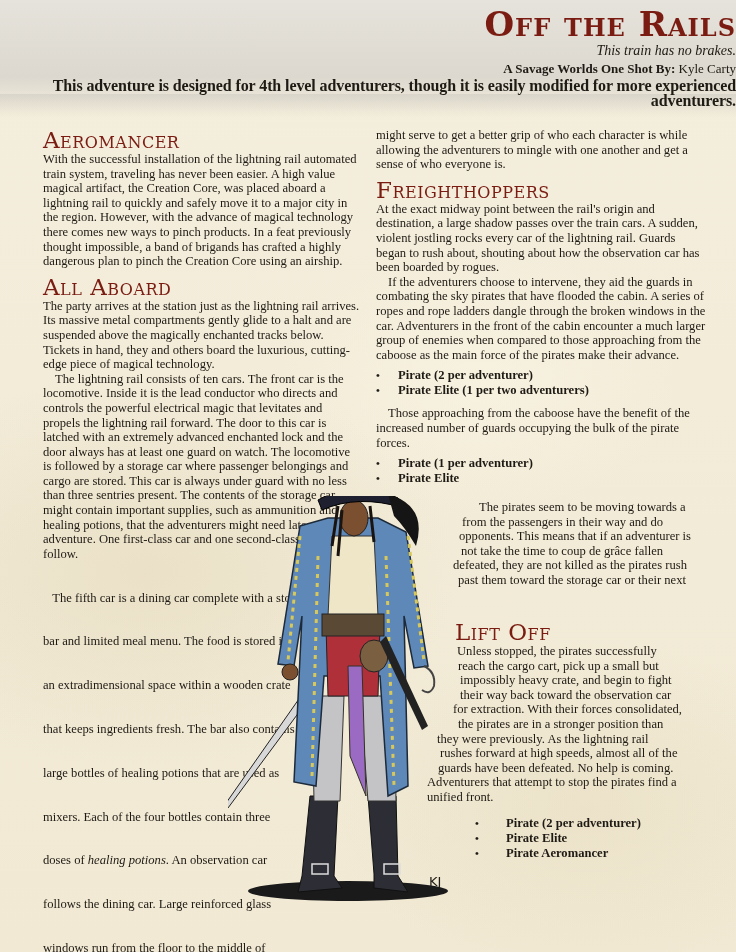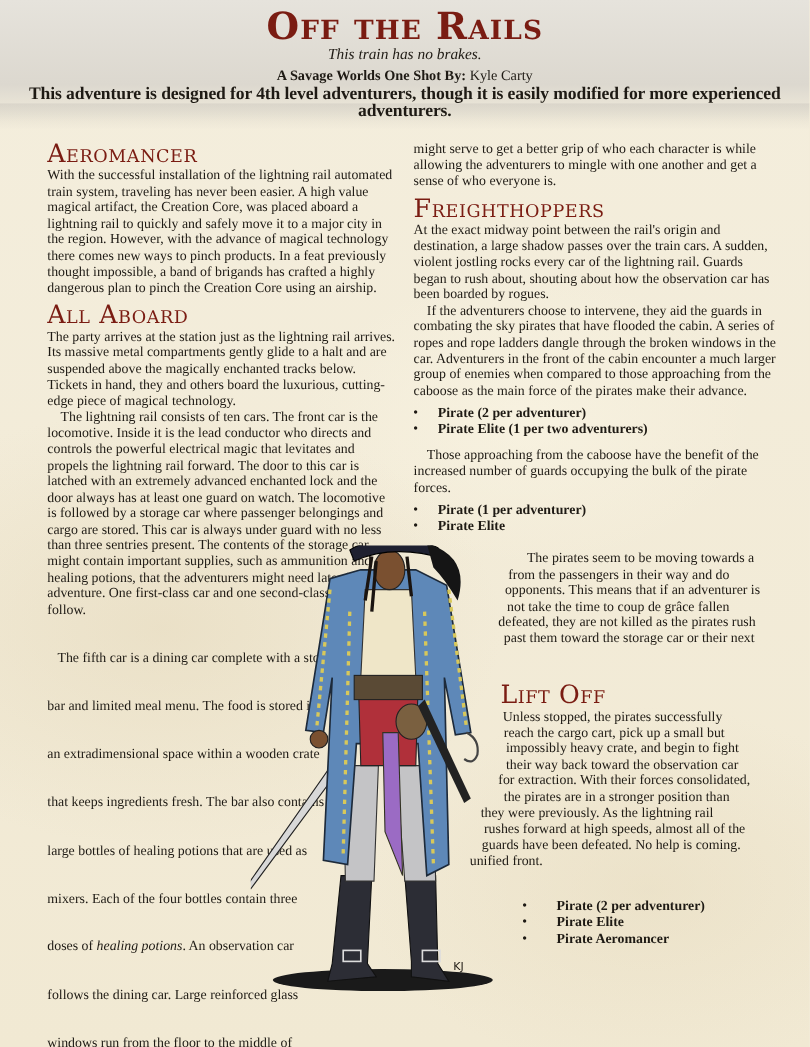--- a/index.html
+++ b/index.html
@@ -18,21 +18,21 @@
       linear-gradient(180deg, #f4eedd 0%, #f1e9d3 100%);
   }
   .header-band {
     position: absolute; left: 0; top: 0; width: 736px; height: 110px;
     background: linear-gradient(180deg, #e6e3dc 0%, #dcd8cf 70%, rgba(220,215,205,0.0) 100%);
   }
   .header-band::after {
     content: ""; position: absolute; left: 0; right: 0; bottom: -8px; height: 24px;
     background: linear-gradient(180deg, rgba(200,196,188,0.45), rgba(243,236,217,0));
   }
-  .header { position: absolute; left: 0; top: 6px; width: 736px; text-align: center; }
+  .header { position: absolute; left: 0; top: 6px; width: 736px; text-align: right; }
   .title {
     font-family: "DejaVu Serif", serif; font-variant: small-caps;
     color: #7a1c12; font-size: 34px; line-height: 36px; letter-spacing: 1px;
     margin: 0;
   }
   .subtitle { font-style: italic; font-size: 14px; line-height: 16px; margin-top: 1px; }
   .byline { font-size: 13px; line-height: 16px; margin-top: 2px; }
   .byline b { font-weight: bold; }
   .designed { font-size: 16px; line-height: 15px; font-weight: bold; margin-top: 1px; letter-spacing: -0.1px; }
 
@@ -133,20 +133,21 @@
 <div class="wrap-text" style="left:427px; top:644px;">
   <span class="line" style="margin-left:30px">Unless stopped, the pirates successfully</span>
   <span class="line" style="margin-left:31px">reach the cargo cart, pick up a small but</span>
   <span class="line" style="margin-left:33px">impossibly heavy crate, and begin to fight</span>
   <span class="line" style="margin-left:33px">their way back toward the observation car</span>
   <span class="line" style="margin-left:26px">for extraction. With their forces consolidated,</span>
   <span class="line" style="margin-left:31px">the pirates are in a stronger position than</span>
   <span class="line" style="margin-left:10px">they were previously. As the lightning rail</span>
   <span class="line" style="margin-left:13px">rushes forward at high speeds, almost all of the</span>
   <span class="line" style="margin-left:11px">guards have been defeated. No help is coming.</span>
+  <span class="line" style="margin-left:0px">Adventurers that attempt to stop the pirates find a</span>
   <span class="line" style="margin-left:0px">unified front.</span>
 </div>
 
 <div class="col" style="left:475px; top:812px; width:240px;">
   <ul class="monsters" style="margin-top:4px">
     <li style="padding-left:31px">Pirate (2 per adventurer)</li>
     <li style="padding-left:31px">Pirate Elite</li>
     <li style="padding-left:31px">Pirate Aeromancer</li>
   </ul>
 </div>
@@ -187,14 +188,14 @@
     <circle cx="62" cy="176" r="8" fill="#7a5030" stroke="#222"></circle>
     <path d="M196 170 q12 6 10 20 q-4 10 -12 4" fill="none" stroke="#444" stroke-width="2"></path>
 
     <ellipse cx="126" cy="22" rx="14" ry="18" fill="#7a5030" stroke="#222"></ellipse>
 
     <path d="M110 10 L104 50 M142 10 L146 46 M114 14 L110 60" stroke="#1a1410" stroke-width="3"></path>
 
     <path d="M90 4 Q126 -18 170 2 L176 12 Q130 -2 94 14 Z" fill="#1e2030" stroke="#000"></path>
     <path d="M160 -2 Q200 10 188 50 Q176 30 166 20 Z" fill="#151515"></path>
   </svg>
-  <span style="position:absolute; left:184px; top:378px; font-size:10px; font-family:'DejaVu Sans',sans-serif;">KJ</span>
+  <span style="position:absolute; left:201px; top:378px; font-size:13px; font-family:'DejaVu Sans',sans-serif;">KJ</span>
 </div>
 
 </body></html>

